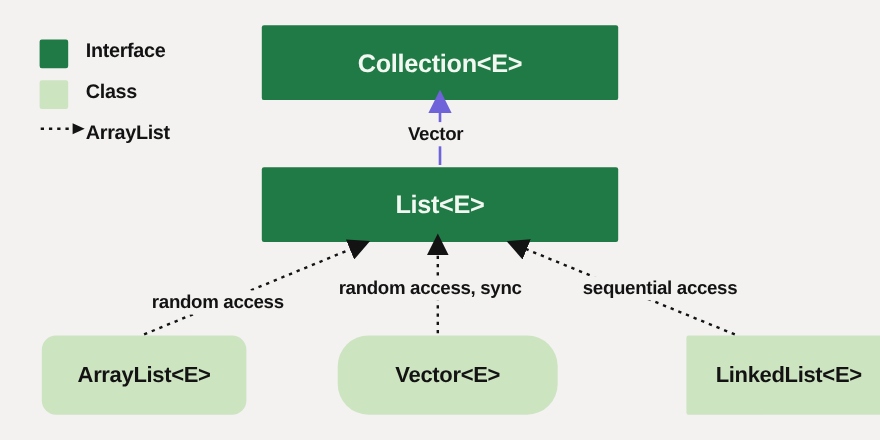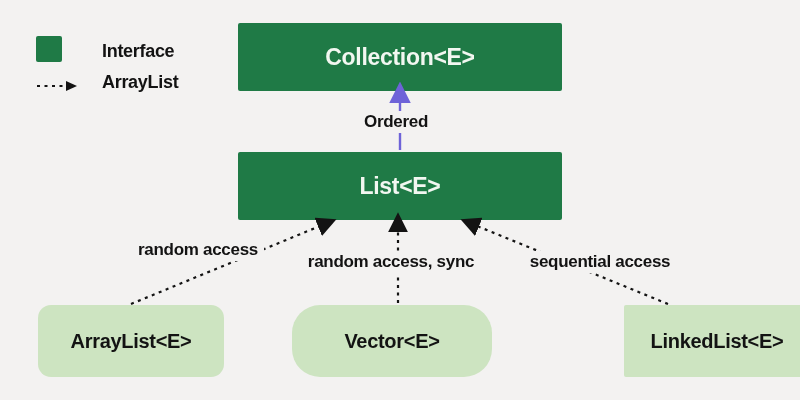--- a/index.html
+++ b/index.html
@@ -43,21 +43,21 @@
   }
   .node.class {
     background: var(--c-class);
     color: var(--c-text-dark);
     font-size: 20px;
     font-weight: 700;
   }
   #node-collection { left: 238px; top: 23px;  width: 324px; height: 68px; }
   #node-list       { left: 238px; top: 152px; width: 324px; height: 68px; }
   #node-arraylist  { left: 38px;  top: 305px; width: 186px; height: 72px; border-radius: 13px; }
-  #node-vector     { left: 292px; top: 305px; width: 200px; height: 72px; border-radius: 28px; }
+  #node-vector     { left: 307px; top: 305px; width: 200px; height: 72px; border-radius: 28px; }
   #node-linkedlist { left: 576px; top: 305px; width: 186px; height: 72px; margin-left: 48px; }
 
   
   svg.edges {
     position: absolute;
     left: 0; top: 0;
     width: 800px; height: 400px;
     z-index: 2;
     pointer-events: none;
   }
@@ -82,36 +82,35 @@
     background: var(--c-bg);
     padding: 1px 6px;
     font-size: 17px;
     font-weight: 700;
     letter-spacing: -0.3px;
     color: var(--c-text-dark);
     white-space: nowrap;
     z-index: 3;
   }
   #label-ordered    { left: 396px; top: 122px; }
-  #label-random     { left: 198px; top: 250px; }
+  #label-random     { left: 198px; top: 275px; }
   #label-randomsync { left: 391px; top: 262px; }
   #label-sequential { left: 600px; top: 262px; }
 
   
   .legend {
     position: absolute;
     left: 36px; top: 36px;
     z-index: 4;
   }
   .legend-row {
     display: flex;
-    align-items: flex-end;
+    align-items: flex-start;
     margin-bottom: 11px;
     height: 26px;
-    gap: 24px;
   }
   .legend-row .key {
     width: 42px;
     display: flex;
     align-items: center;
     justify-content: flex-start;
     flex: none;
   }
   .swatch {
     width: 26px; height: 26px;
@@ -133,20 +132,26 @@
 
 <div class="stage">
 
   <div class="legend">
     <div class="legend-row">
       <span class="key">
           <span class="swatch dark"></span>
         </span>
       <span class="legend-label">Interface</span>
     </div>
+    <div class="legend-row">
+      <span class="key">
+          <span class="swatch light"></span>
+        </span>
+      <span class="legend-label">Class</span>
+    </div>
     <div class="legend-row arrows">
       <span class="key">
         <svg width="42" height="14" viewBox="0 0 42 14">
           <line x1="1" y1="7" x2="29" y2="7" class="line-implements"></line>
           <polygon points="41,7 30,2 30,12" class="mk-impl"></polygon>
         </svg>
       </span>
       <span class="legend-label">ArrayList</span>
     </div>
   </div>
@@ -159,21 +164,21 @@
       <marker id="mArrowImpl" viewBox="0 0 10 10" refX="1" refY="5" markerWidth="9" markerHeight="9" orient="auto-start-reverse">
         <path d="M0,0 L10,5 L0,10 z" class="mk-impl"></path>
       </marker>
     </defs>
     <path d="M400,150 L400,101" class="line-extends" marker-end="url(#mArrowExt)"></path>
     <path d="M131,304 L320,226" class="line-implements" marker-end="url(#mArrowImpl)"></path>
     <path d="M398,303 L398,230" class="line-implements" marker-end="url(#mArrowImpl)"></path>
     <path d="M668,304 L477,226" class="line-implements" marker-end="url(#mArrowImpl)"></path>
   </svg>
 
-  <span class="edge-label" id="label-ordered">Ordered</span>
+  <span class="edge-label" id="label-ordered">Vector</span>
   <span class="edge-label" id="label-random">random access</span>
   <span class="edge-label" id="label-randomsync">random access, sync</span>
   <span class="edge-label" id="label-sequential">sequential access</span>
 
   <div class="node interface" id="node-collection">Collection&lt;E&gt;</div>
   <div class="node interface" id="node-list">List&lt;E&gt;</div>
   <div class="node class" id="node-arraylist">ArrayList&lt;E&gt;</div>
   <div class="node class" id="node-vector">Vector&lt;E&gt;</div>
   <div class="node class" id="node-linkedlist">LinkedList&lt;E&gt;</div>
 

